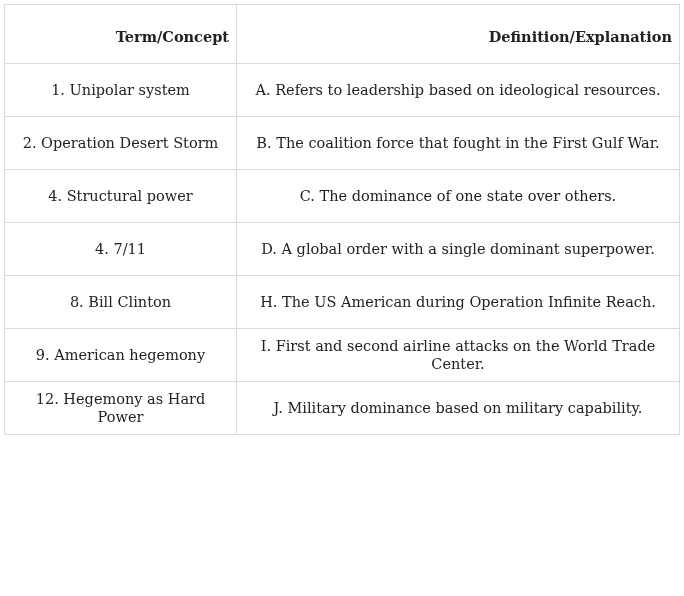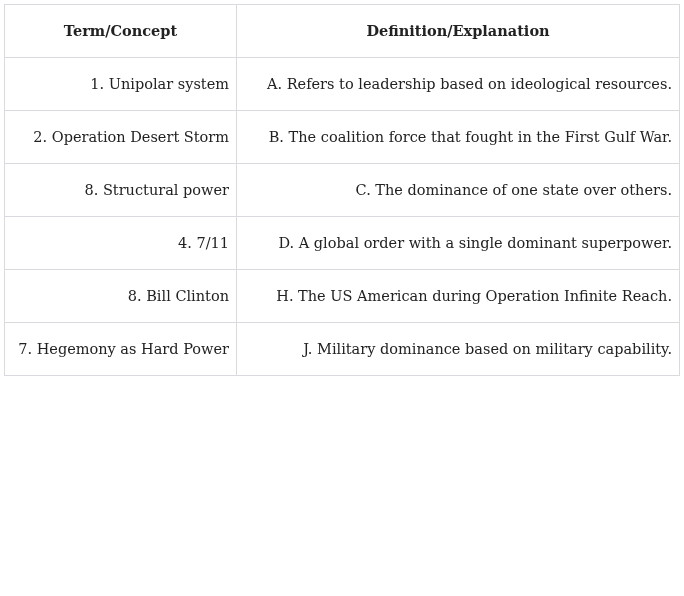--- a/index.html
+++ b/index.html
@@ -8,25 +8,25 @@
     position: absolute; left: 4px; top: 4px;
     border-collapse: collapse;
     width: 676px;
     font-family: "DejaVu Serif", serif;
     font-size: 14.5px;
     color: #222;
   }
   td, th {
     border: 1px solid #d9d9e0;
     padding: 0 7px;
-    text-align: right;
+    text-align: center;
     vertical-align: middle;
     line-height: 18px;
   }
-  th { font-weight: bold; text-align: center; height: 52px; }
+  th { font-weight: bold; text-align: right; height: 52px; padding-top: 6px; }
   td { height: 52px; }
   col.c1 { width: 232px; }
 </style>
 </head>
 <body>
 
 <table>
   <colgroup>
       <col class="c1">
       <col>
@@ -40,29 +40,33 @@
   <tbody>
     <tr>
         <td>1. Unipolar system</td>
         <td>A. Refers to leadership based on ideological resources.</td>
       </tr>
     <tr>
         <td>2. Operation Desert Storm</td>
         <td>B. The coalition force that fought in the First Gulf War.</td>
       </tr>
     <tr>
-        <td>8. Structural power</td>
+        <td>4. Structural power</td>
         <td>C. The dominance of one state over others.</td>
       </tr>
     <tr>
         <td>4. 7/11</td>
         <td>D. A global order with a single dominant superpower.</td>
       </tr>
     <tr>
         <td>8. Bill Clinton</td>
         <td>H. The US American during Operation Infinite Reach.</td>
       </tr>
     <tr>
-        <td>7. Hegemony as Hard Power</td>
+        <td>9. American hegemony</td>
+        <td>I. First and second airline attacks on the World Trade Center.</td>
+      </tr>
+    <tr>
+        <td>12. Hegemony as Hard Power</td>
         <td>J. Military dominance based on military capability.</td>
       </tr>
   </tbody>
 </table>
 
 </body></html>

